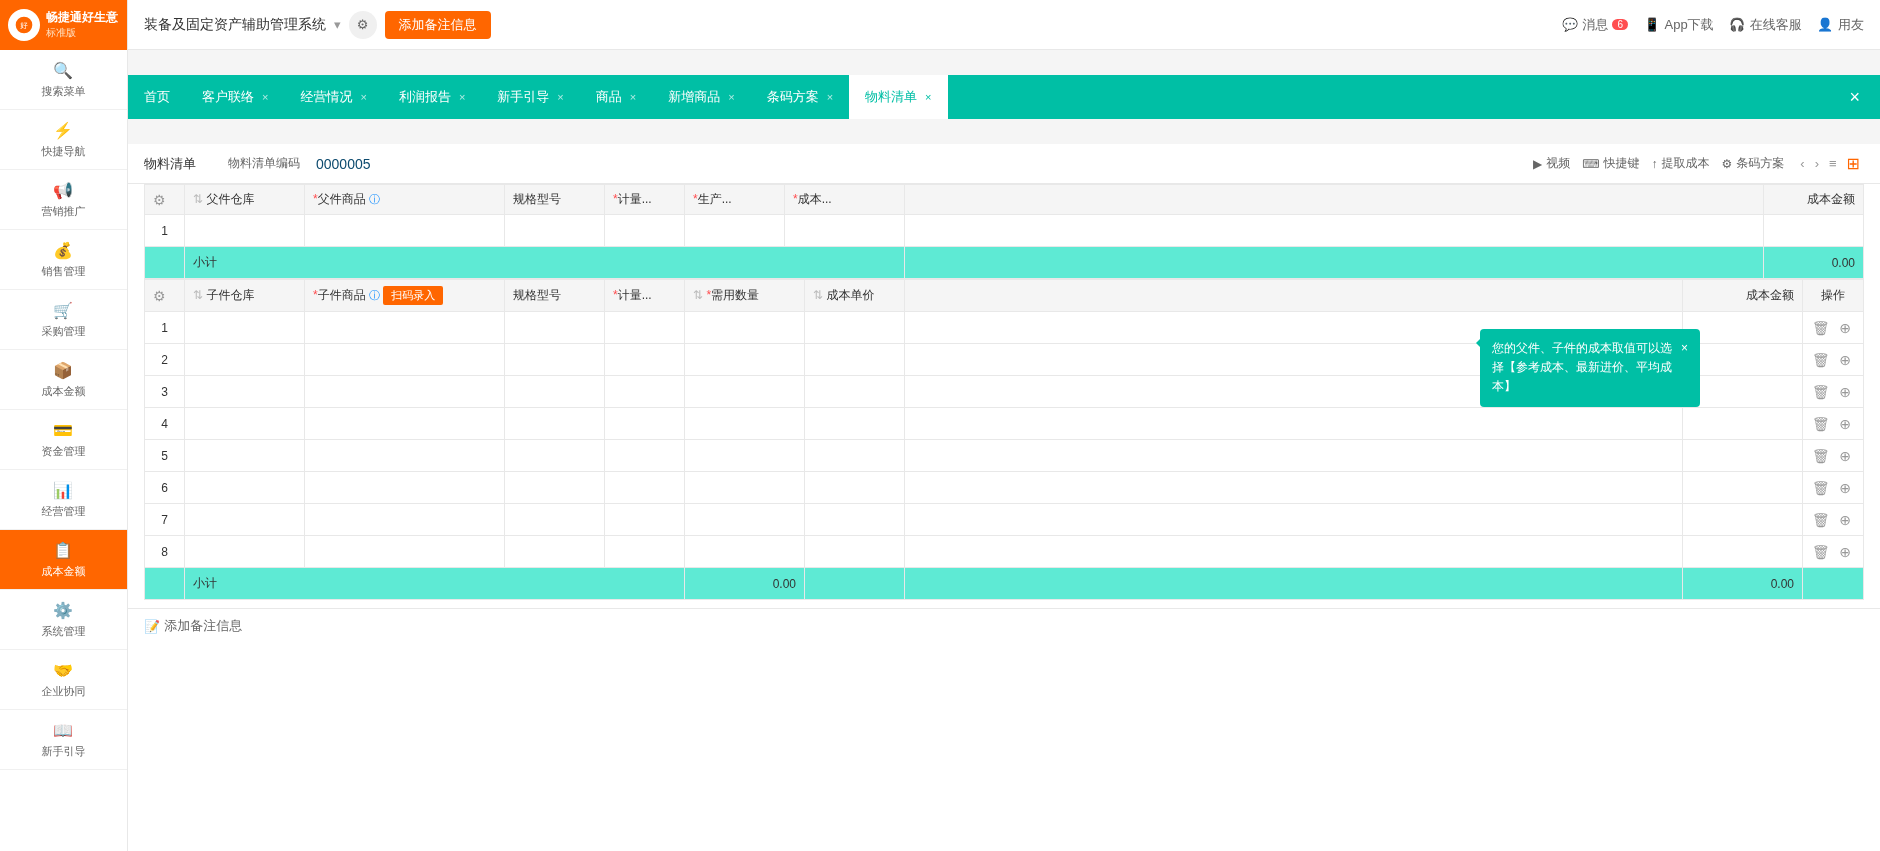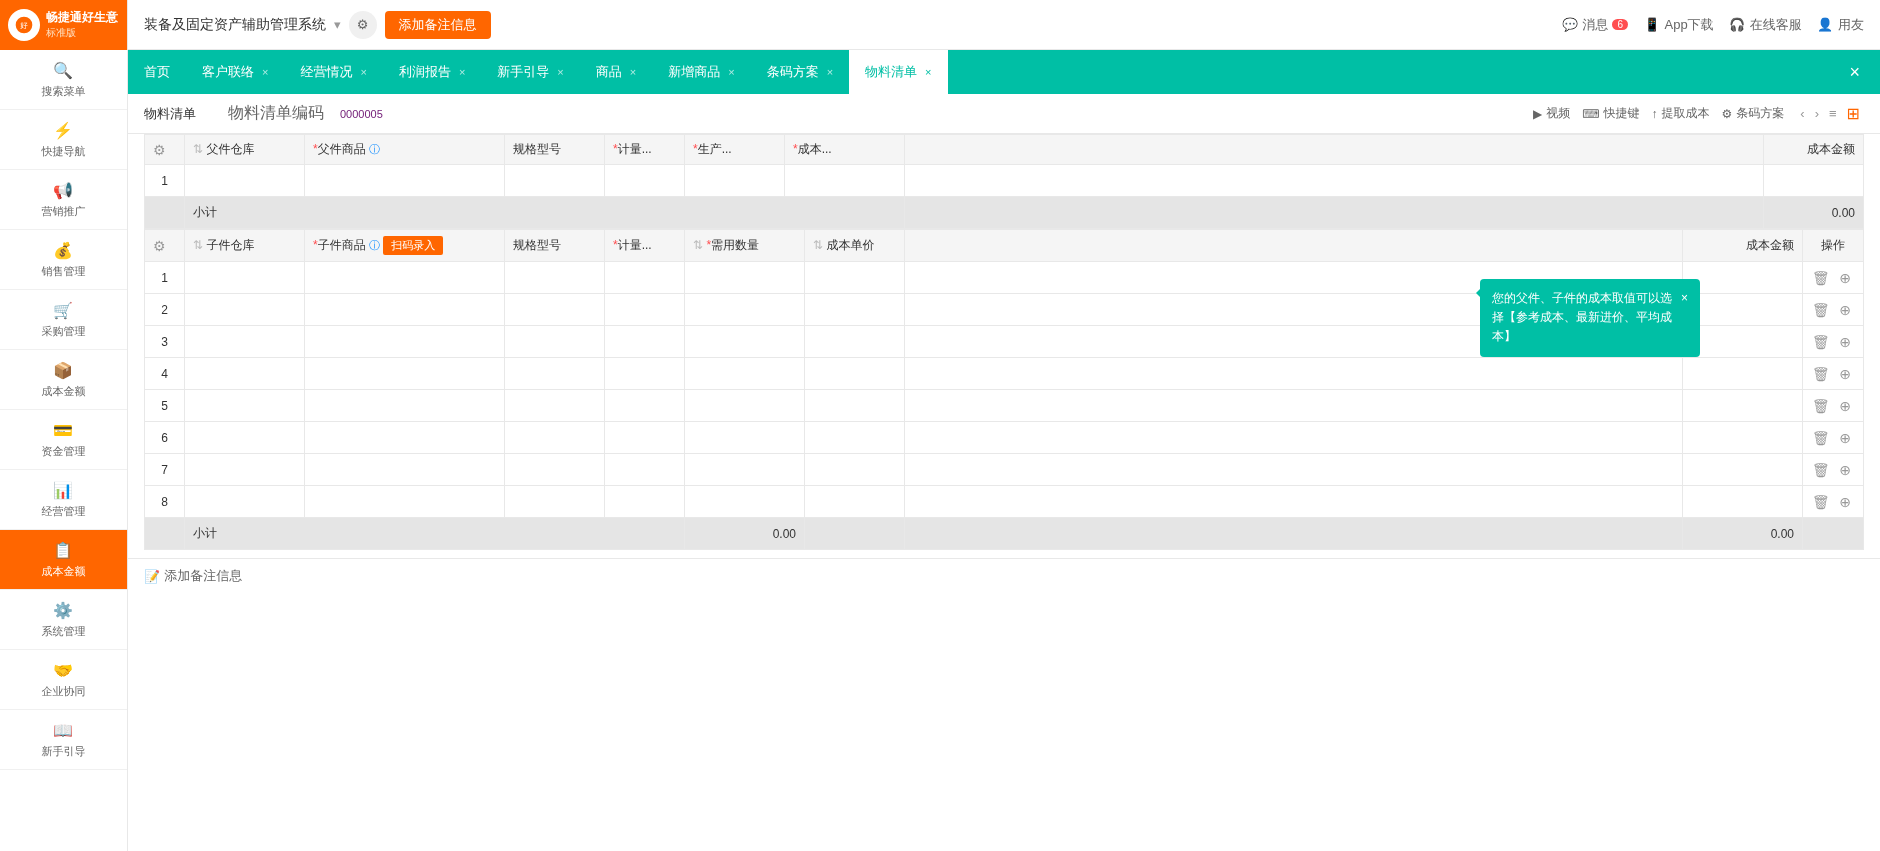--- a/index.html
+++ b/index.html
@@ -14,21 +14,21 @@
     .sidebar-logo-icon { width: 32px; height: 32px; background: #fff; border-radius: 50%; display: flex; align-items: center; justify-content: center; }
     .sidebar-logo-icon svg { width: 20px; height: 20px; }
     .sidebar-logo-text { font-size: 12px; font-weight: bold; line-height: 1.3; }
     .sidebar-logo-sub { font-size: 10px; color: #ffe0c0; }
     .sidebar-nav { flex: 1; overflow-y: auto; }
     .sidebar-item { display: flex; flex-direction: column; align-items: center; padding: 10px 4px; cursor: pointer; color: #666; font-size: 11px; gap: 4px; border-bottom: 1px solid #f0f0f0; }
     .sidebar-item.active { background: #ff6600; color: #fff; }
     .sidebar-item .item-icon { width: 20px; height: 20px; display: flex; align-items: center; justify-content: center; font-size: 16px; }
     
     
-    .main-content { flex: 1; display: flex; flex-direction: column; overflow: hidden; }
+    .main-content { flex: 1; display: flex; flex-direction: column; overflow: hidden; gap: 25px; }
     
     
     .top-header { background: #fff; height: 50px; display: flex; align-items: center; justify-content: space-between; padding: 0 16px; border-bottom: 1px solid #e8e8e8; flex-shrink: 0; }
     .top-header-left { display: flex; align-items: center; gap: 8px; }
     .system-title { font-size: 14px; color: #333; }
     .top-header-right { display: flex; align-items: center; gap: 16px; color: #666; font-size: 13px; }
     .top-btn { display: flex; align-items: center; gap: 4px; cursor: pointer; color: #666; }
     .badge { background: #ff4d4f; color: #fff; border-radius: 10px; padding: 0 5px; font-size: 10px; min-width: 16px; text-align: center; }
     .trial-btn { background: #ff6600; color: #fff; padding: 5px 14px; border-radius: 4px; cursor: pointer; font-size: 13px; }
     .gear-btn { width: 28px; height: 28px; border-radius: 50%; background: #f0f0f0; display: flex; align-items: center; justify-content: center; cursor: pointer; color: #666; }
@@ -43,36 +43,36 @@
     .nav-close-all { margin-left: auto; padding: 0 12px; color: #fff; cursor: pointer; font-size: 18px; }
     
     
     .page-content { flex: 1; background: #fff; overflow: hidden; display: flex; flex-direction: column; }
     
     
     .page-header { padding: 8px 16px; border-bottom: 1px solid #e8e8e8; display: flex; align-items: center; gap: 16px; background: #fff; flex-shrink: 0; }
     .breadcrumb-item { font-size: 13px; color: #666; cursor: pointer; }
     .breadcrumb-item.active { color: #333; font-weight: 500; }
     .breadcrumb-sep { color: #ccc; }
-    .code-label { font-size: 16px; color: #666; }
-    .code-value { font-size: 11px; color: #701a75; font-weight: 500; }
+    .code-label { font-size: 12px; color: #666; }
+    .code-value { font-size: 14px; color: #0c4a6e; font-weight: 500; }
     
     
     .page-toolbar { display: flex; align-items: center; gap: 12px; margin-left: auto; }
     .toolbar-btn { display: flex; align-items: center; gap: 4px; font-size: 12px; color: #666; cursor: pointer; }
     
     
     .section { padding: 8px 16px 4px; flex-shrink: 0; }
     .section-title { font-size: 14px; color: #333; font-weight: 500; margin-bottom: 6px; }
     
     
     .data-table { width: 100%; border-collapse: collapse; font-size: 12px; }
     .data-table th { background: #f5f5f5; border: 1px solid #e8e8e8; padding: 6px 8px; text-align: left; color: #333; font-weight: normal; white-space: nowrap; }
     .data-table td { border: 1px solid #e8e8e8; padding: 4px 8px; color: #333; height: 32px; }
-    .data-table .subtotal td { background: #e5e5e5; font-weight: 500; }
+    .data-table .subtotal td { background: #5eead4; font-weight: 500; }
     .data-table .subtotal td.value { color: #ff6600; }
     .th-required { color: #ff4d4f; }
     .th-gear { color: #999; font-size: 14px; }
     .th-info { color: #1890ff; font-size: 11px; }
     .row-num { color: #999; text-align: center; width: 30px; }
     
     
     .scan-btn { background: #ff6600; color: #fff; border: none; padding: 2px 8px; border-radius: 2px; font-size: 11px; cursor: pointer; white-space: nowrap; }
     
     

